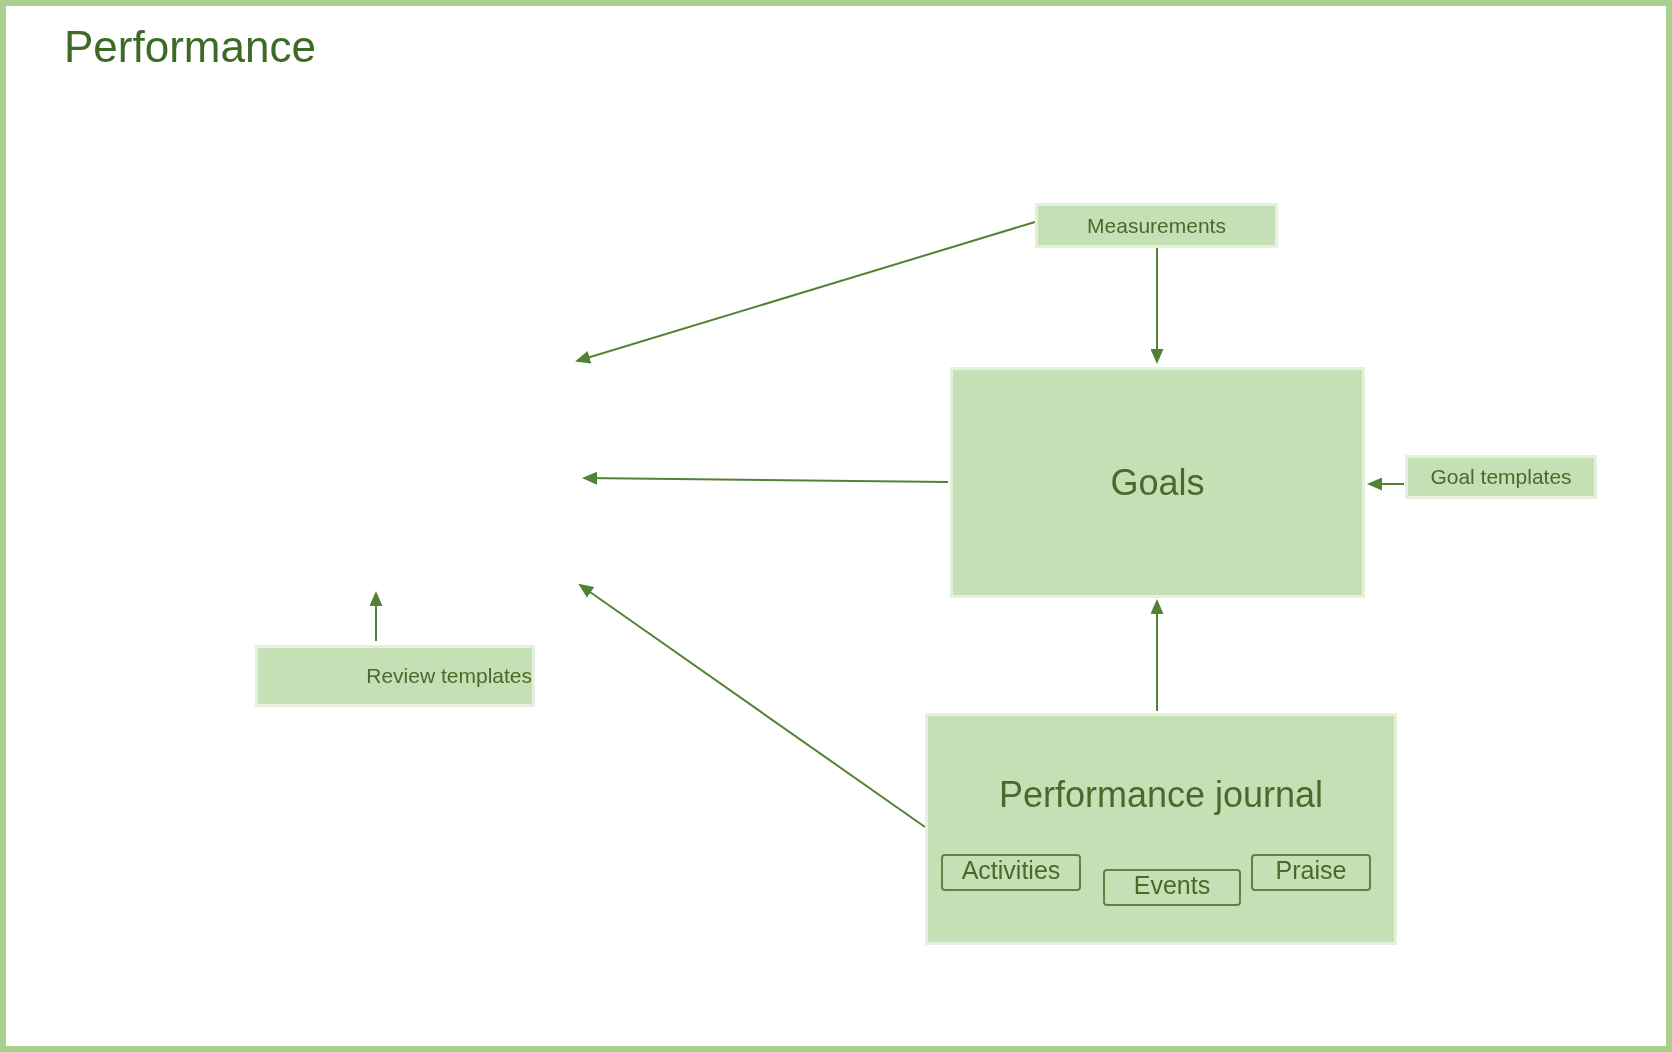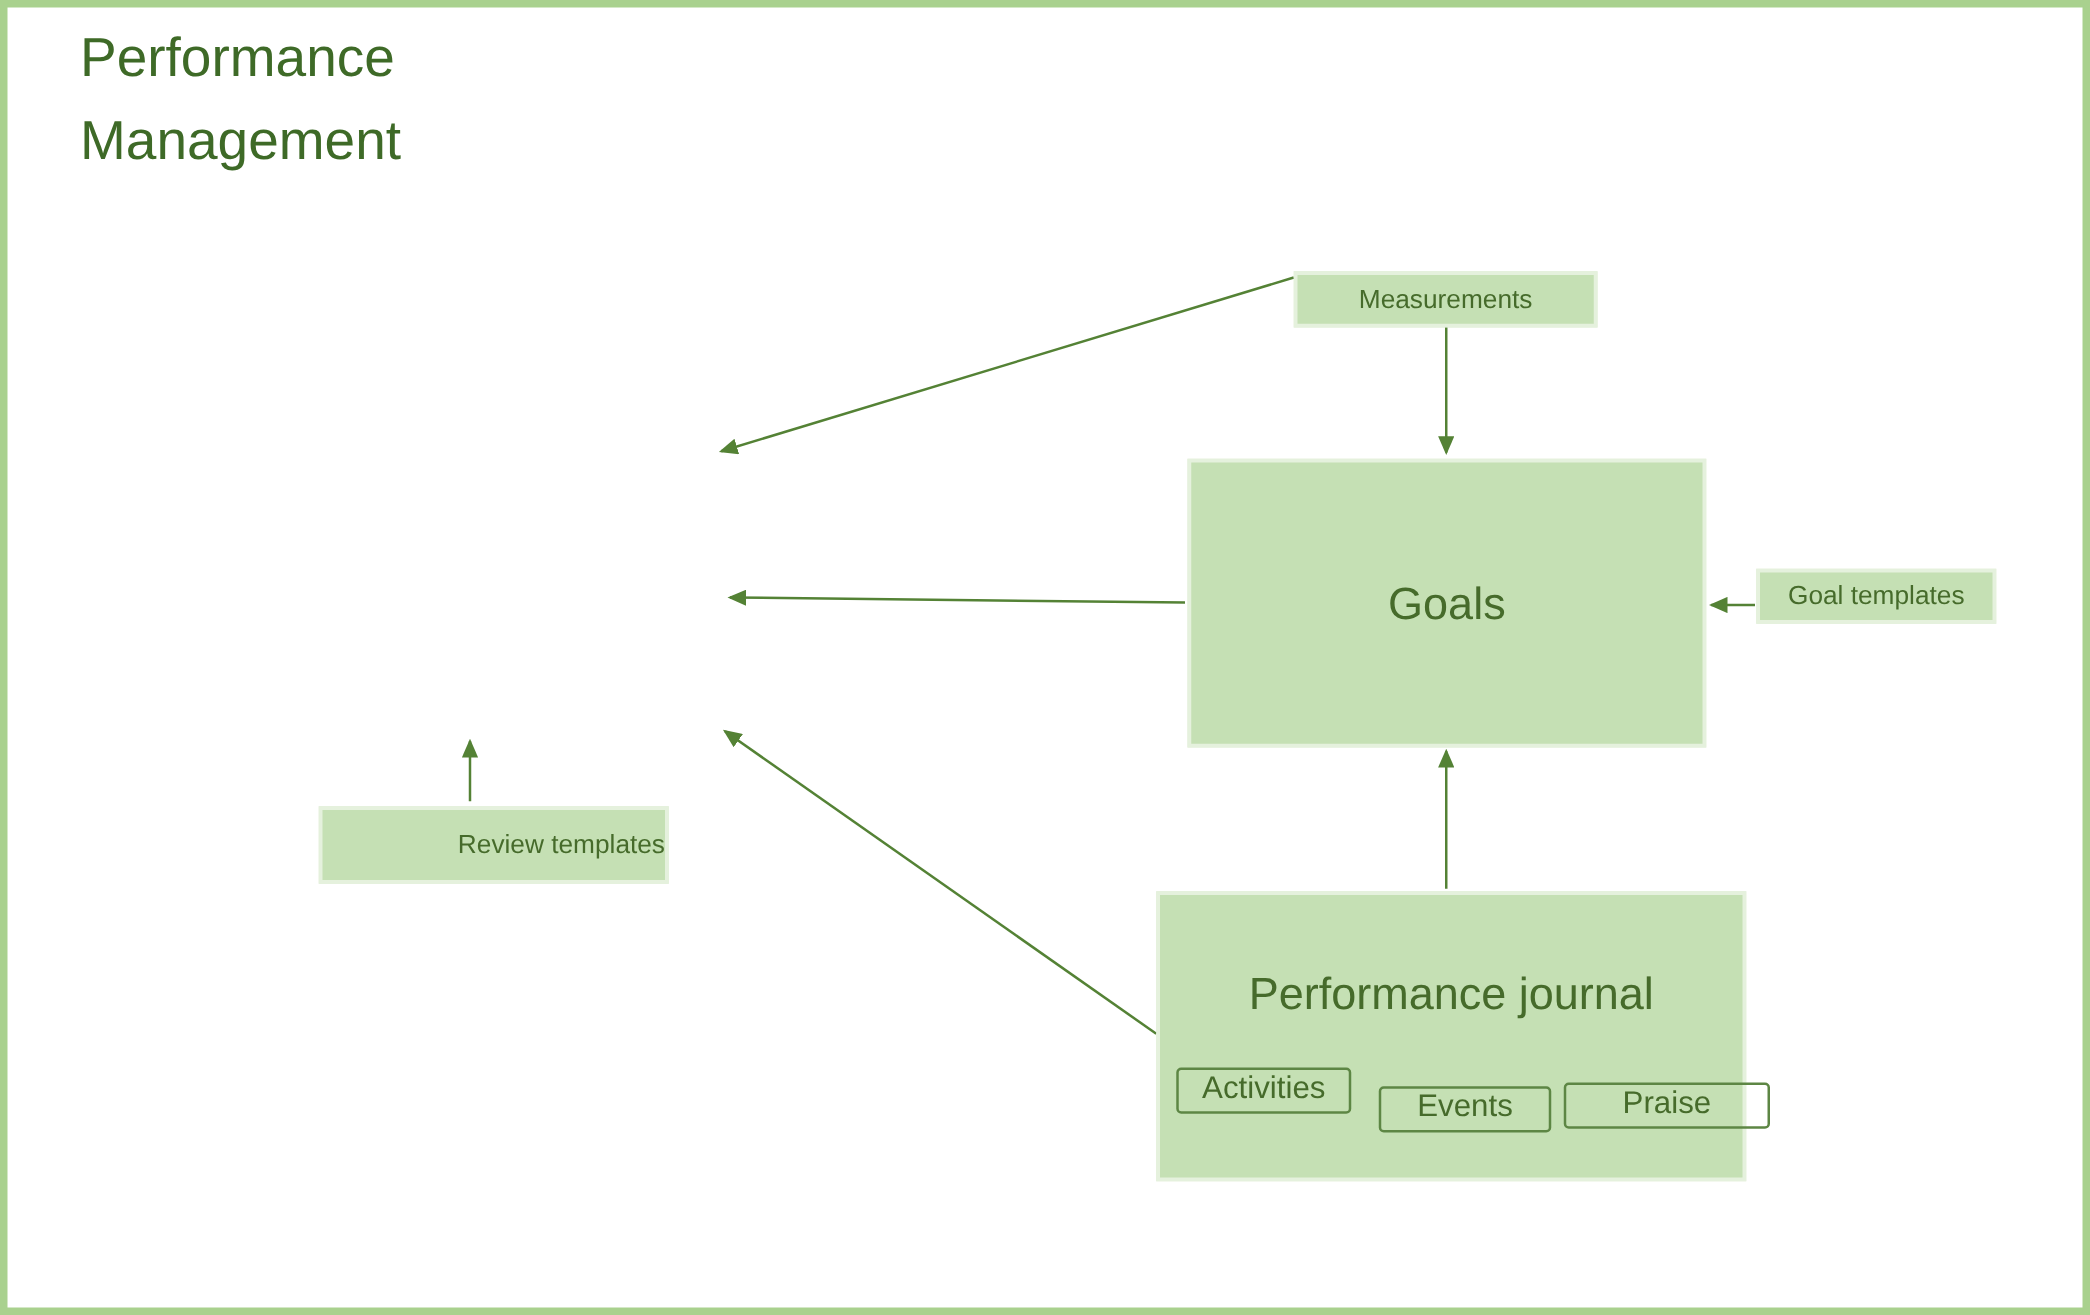--- a/index.html
+++ b/index.html
@@ -53,40 +53,40 @@
     display:flex;align-items:flex-start;justify-content:center;
     font-size:25px;color:var(--node-text);
     background:transparent;
   }
 </style>
 </head>
 <body>
 
 <div class="canvas">
 
-  <div class="diagram-title"><span>Performance</span><br><span>Management</span></div>
+  <div class="diagram-title"><span>Performance</span><br></div>
 
   <svg class="edge-layer" width="1660" height="1040" viewBox="0 0 1660 1040">
     <defs>
       <marker id="arrow" markerUnits="userSpaceOnUse" markerWidth="15" markerHeight="13" refX="13" refY="6.5" orient="auto">
         <path d="M0,0 L15,6.5 L0,13 Z" style="fill:var(--line-color)"></path>
       </marker>
     </defs>
     <g style="stroke:var(--line-color);stroke-width:2">
       <line x1="1029" y1="216" x2="571" y2="355" marker-end="url(#arrow)"></line>
       <line x1="1151" y1="242" x2="1151" y2="356" marker-end="url(#arrow)"></line>
       <line x1="942" y1="476" x2="578" y2="472" marker-end="url(#arrow)"></line>
       <line x1="1398" y1="478" x2="1363" y2="478" marker-end="url(#arrow)"></line>
       <line x1="370" y1="635" x2="370" y2="587" marker-end="url(#arrow)"></line>
       <line x1="1151" y1="705" x2="1151" y2="595" marker-end="url(#arrow)"></line>
       <line x1="919" y1="821" x2="574" y2="579" marker-end="url(#arrow)"></line>
     </g>
   </svg>
 
-  <div class="node sm" style="left:1029px;top:211px;width:243px;height:45px;text-align:center;">
+  <div class="node sm" style="left:1029px;top:197px;width:243px;height:45px;text-align:center;">
     <span>Measurements</span>
   </div>
 
 
   <div class="node lg" style="left:944px;top:361px;width:415px;height:231px;">
     <span>Goals</span>
   </div>
 
   <div class="node sm" style="left:1399px;top:449px;width:192px;height:44px;">
     <span>Goal templates</span>
@@ -97,18 +97,18 @@
   </div>
 
   <div class="node journal" style="left:919px;top:707px;width:472px;height:232px;">
     <div class="journal-label">Performance journal</div>
     <div class="chip" style="left:13px;top:138px;width:140px;height:37px;">
       <span>Activities</span>
     </div>
     <div class="chip" style="left:175px;top:153px;width:138px;height:37px;">
       <span>Events</span>
     </div>
-    <div class="chip" style="left:323px;top:150px;width:165px;height:37px;">
+    <div class="chip" style="left:323px;top:138px;width:120px;height:37px;">
       <span>Praise</span>
     </div>
   </div>
 
 </div>
 
 </body></html>

